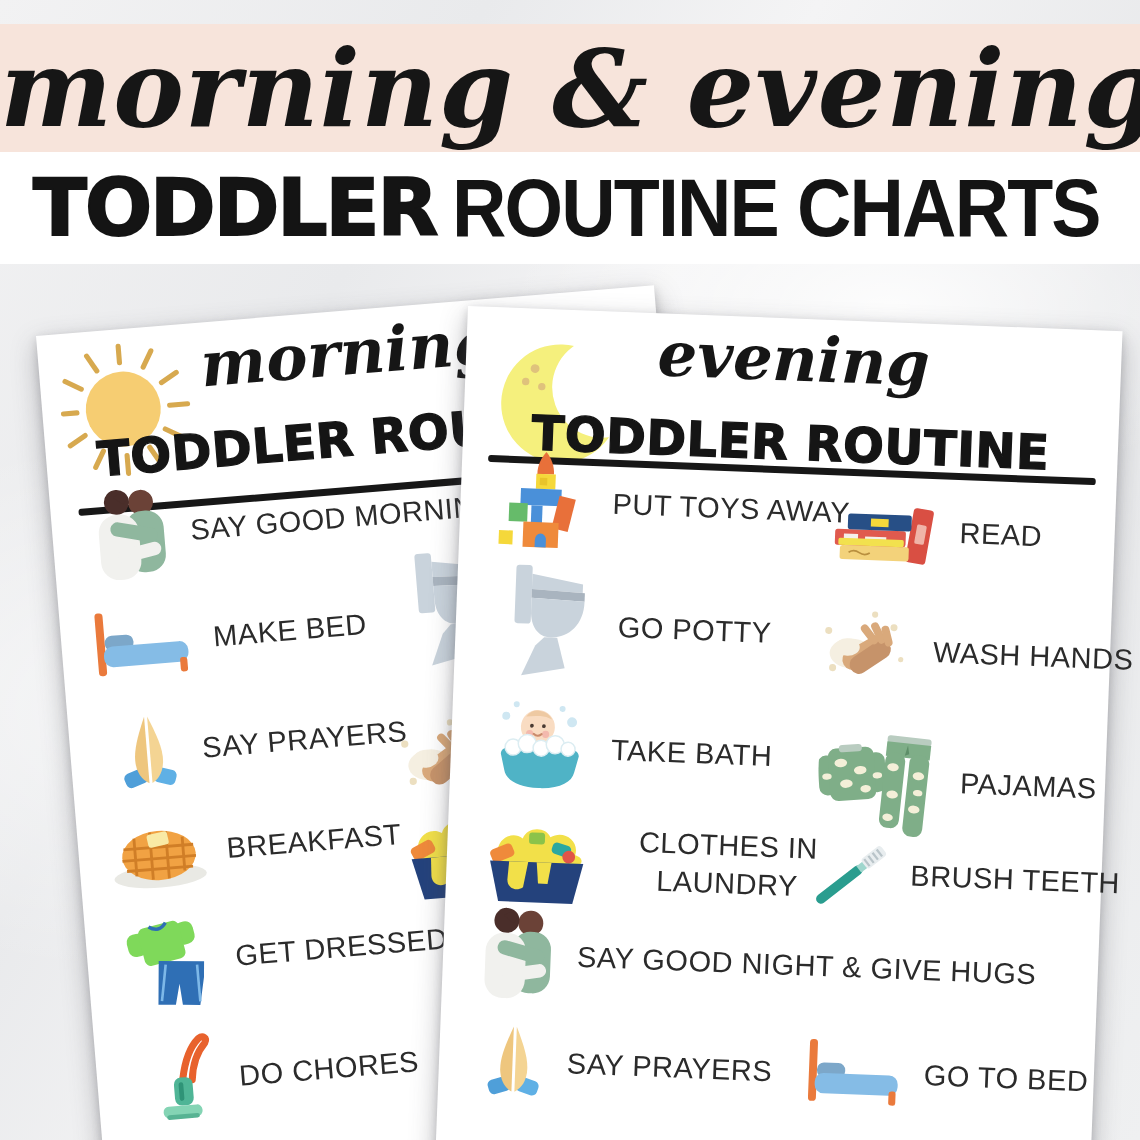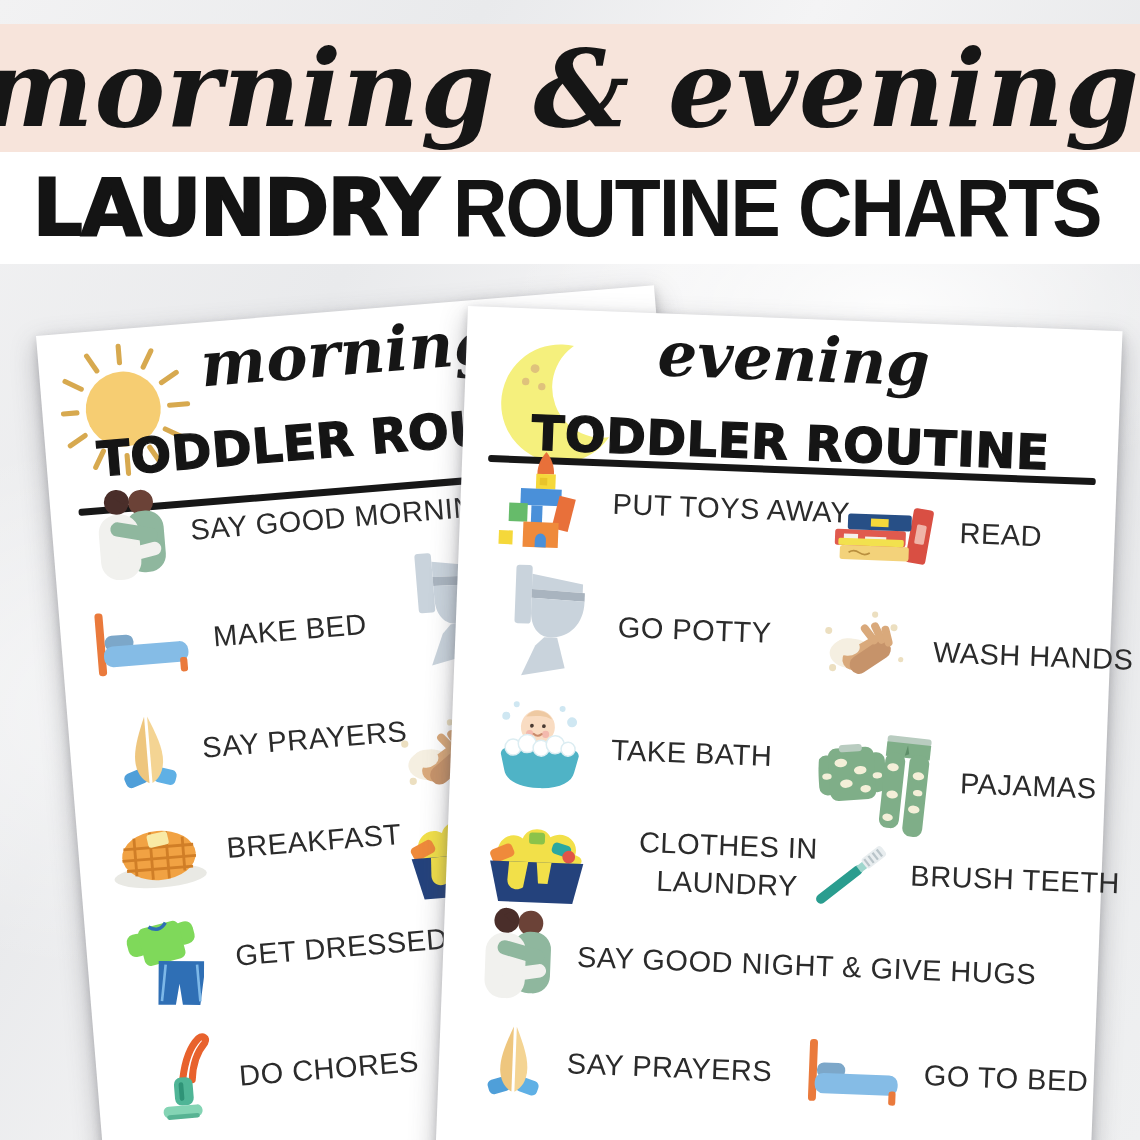--- a/index.html
+++ b/index.html
@@ -7,21 +7,21 @@
     position:relative;
     font-family:"Liberation Sans", sans-serif;
     background:
       radial-gradient(ellipse 620px 300px at 78% 27%, rgba(255,255,255,.85), rgba(255,255,255,0) 62%),
       radial-gradient(ellipse 700px 420px at 15% 62%, rgba(255,255,255,.6), rgba(255,255,255,0) 65%),
       radial-gradient(ellipse 500px 260px at 55% 90%, rgba(223,224,228,.8), rgba(255,255,255,0) 70%),
       linear-gradient(118deg,#f2f2f3 0%,#e9eaec 28%,#f4f4f5 47%,#e7e8ea 72%,#eff0f1 100%);
   }
   .script{font-family:"DejaVu Serif", serif;font-style:italic;font-weight:700;color:#161616;}
   
-  .banner{position:absolute;left:0;top:24px;width:1140px;height:128px;display:flex;align-items:center;justify-content:flex-end;}
+  .banner{position:absolute;left:0;top:24px;width:1140px;height:128px;display:flex;align-items:center;justify-content:flex-start;}
   .banner-script{font-size:106px;letter-spacing:1px;white-space:nowrap;}
   .subtitle{position:absolute;left:0;top:152px;width:1140px;height:112px;background:#ffffff;display:flex;align-items:center;justify-content:center;white-space:nowrap;color:#141414;}
   .t-bold{font-family:"DejaVu Sans", sans-serif;font-weight:900;font-size:79px;letter-spacing:-2px;-webkit-text-stroke:2px #141414;}
   .t-rest{font-family:"Liberation Sans", sans-serif;font-weight:700;font-size:81px;letter-spacing:-2px;display:inline-block;transform:scaleX(.93);transform-origin:left center;margin-left:16px;margin-right:-42px;}
   
   .page{position:absolute;background:#ffffff;transform-origin:0 0;box-shadow:0 10px 26px rgba(70,70,78,.38),0 3px 8px rgba(70,70,78,.22);}
   .page-morning{left:36px;top:336px;width:620px;height:1010px;transform:rotate(-4.7deg);z-index:1;}
   .page-evening{left:468px;top:306px;width:655px;height:1010px;transform:rotate(2.2deg);z-index:2;}
   .p-script{position:absolute;left:0;width:100%;text-align:center;font-size:62px;line-height:1;}
   .p-title{position:absolute;left:0;width:100%;text-align:center;font-family:"DejaVu Sans", sans-serif;font-weight:900;font-size:48px;letter-spacing:.5px;color:#151515;-webkit-text-stroke:1.3px #151515;white-space:nowrap;}
@@ -32,21 +32,21 @@
   .item .lbl.wrap{white-space:normal;width:218px;text-align:center;line-height:1.3;}
   .peek{position:absolute;}
 </style>
 </head>
 <body>
 
 <div class="banner" style="background:#f7e4db;">
   <span class="script banner-script">morning &amp; evening</span>
 </div>
 <div class="subtitle">
-  <span class="t-bold">LAUNDRY</span>
+  <span class="t-bold">TODDLER</span>
   <span class="t-rest">ROUTINE CHARTS</span>
 </div>
 
 <div class="page page-morning">
   <svg class="corner-icon" style="left:18px;top:8px;" width="150" height="150" viewBox="0 0 100 100">
     <g stroke="#d7a94f" stroke-width="3.4" stroke-linecap="round">
       <line x1="73" y1="48" x2="85" y2="48"></line>
         <line x1="68.8" y1="63.5" x2="79.2" y2="69.5"></line>
       <line x1="57.5" y1="74.8" x2="63.5" y2="85.2"></line>
         <line x1="42" y1="79" x2="42" y2="91"></line>

